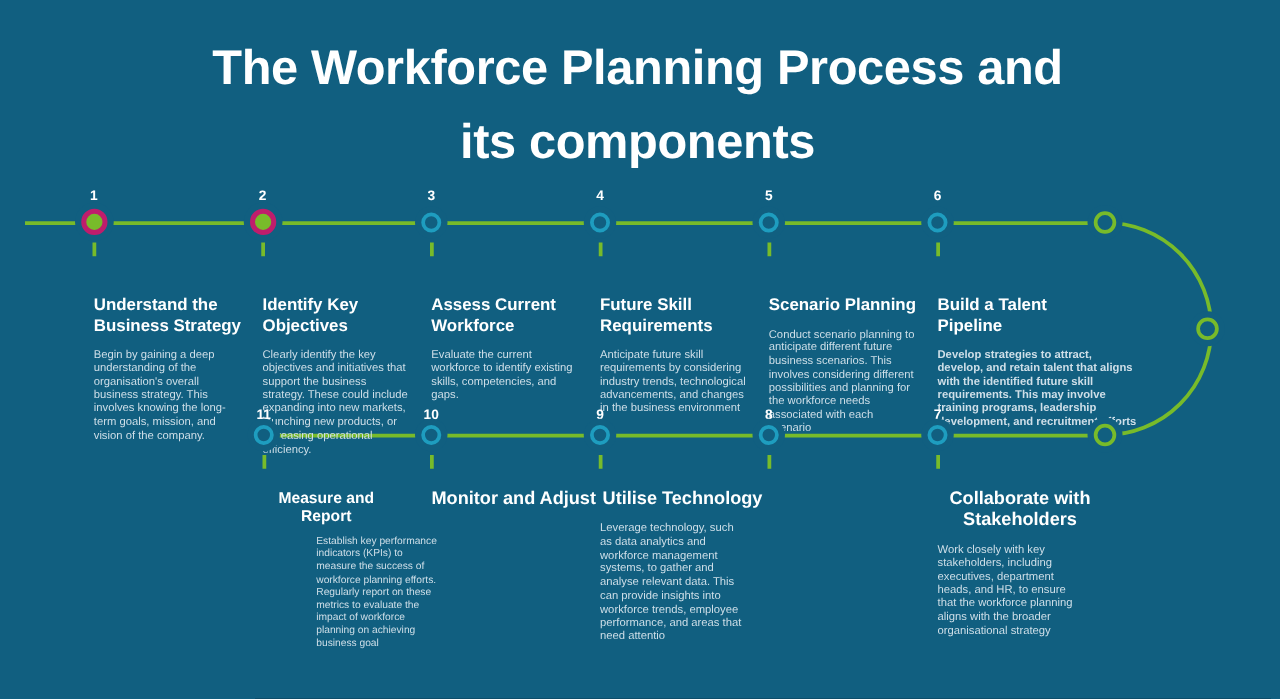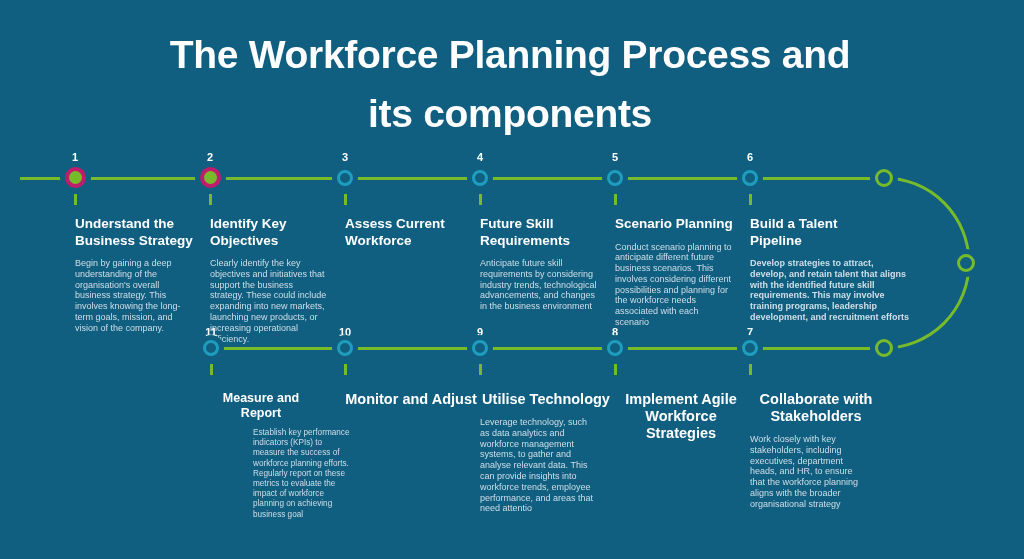--- a/index.html
+++ b/index.html
@@ -50,21 +50,21 @@
   .bottom .marker.open-teal{top:340px;}
   .arc-node{
     position:absolute;width:18px;height:18px;border-radius:50%;
     border:3px solid var(--green);background:var(--bg);
     box-shadow:0 0 0 5px var(--bg);
   }
   .tick{position:absolute;width:3px;height:11px;background:var(--green);left:-1.5px;}
   .top .tick{top:194px;}
   .bottom .tick{top:364px;}
   .text-block{position:absolute;left:0;width:118px;}
-  .top .text-block{top:216px;}
+  .top .text-block{top:236px;}
   .bottom .text-block{top:391px;}
   .step-title{
     font-size:13.5px;line-height:16.5px;font-weight:700;color:var(--txt);width:132px;
   }
   .bottom .step-title{font-size:14.5px;line-height:17px;text-align:center;}
   .step-desc{
     margin-top:9px;font-size:9px;line-height:10.8px;color:var(--txt2);
   }
   .wide-desc .step-desc{width:160px;font-weight:bold;}
   .small .step-title{font-size:12.5px;line-height:15px;width:100px;}
@@ -105,20 +105,21 @@
       <p class="step-desc">Clearly identify the key objectives and initiatives that support the business strategy. These could include expanding into new markets, launching new products, or increasing operational efficiency.</p>
     </div>
   </div>
 
   <div class="step top" style="left:345px">
     <div class="step-num">3</div>
     <div class="marker open-teal"></div>
     <div class="tick"></div>
     <div class="text-block">
       <h3 class="step-title">Assess Current Workforce</h3>
+      <p class="step-desc">Evaluate the current workforce to identify existing skills, competencies, and gaps.</p>
     </div>
   </div>
 
   <div class="step top" style="left:480px">
     <div class="step-num">4</div>
     <div class="marker open-teal"></div>
     <div class="tick"></div>
     <div class="text-block">
       <h3 class="step-title">Future Skill Requirements</h3>
       <p class="step-desc">Anticipate future skill requirements by considering industry trends, technological advancements, and changes in the business environment</p>
@@ -172,21 +173,20 @@
       <h3 class="step-title">Utilise Technology</h3>
       <p class="step-desc">Leverage technology, such as data analytics and workforce management systems, to gather and analyse relevant data. This can provide insights into workforce trends, employee performance, and areas that need attentio</p>
     </div>
   </div>
 
   <div class="step bottom" style="left:615px">
     <div class="step-num">8</div>
     <div class="marker open-teal"></div>
     <div class="tick"></div>
     <div class="text-block">
-      <h3 class="step-title">Implement Agile Workforce Strategies</h3>
     </div>
   </div>
 
   <div class="step bottom" style="left:750px">
     <div class="step-num">7</div>
     <div class="marker open-teal"></div>
     <div class="tick"></div>
     <div class="text-block">
       <h3 class="step-title">Collaborate with Stakeholders</h3>
       <p class="step-desc">Work closely with key stakeholders, including executives, department heads, and HR, to ensure that the workforce planning aligns with the broader organisational strategy</p>

